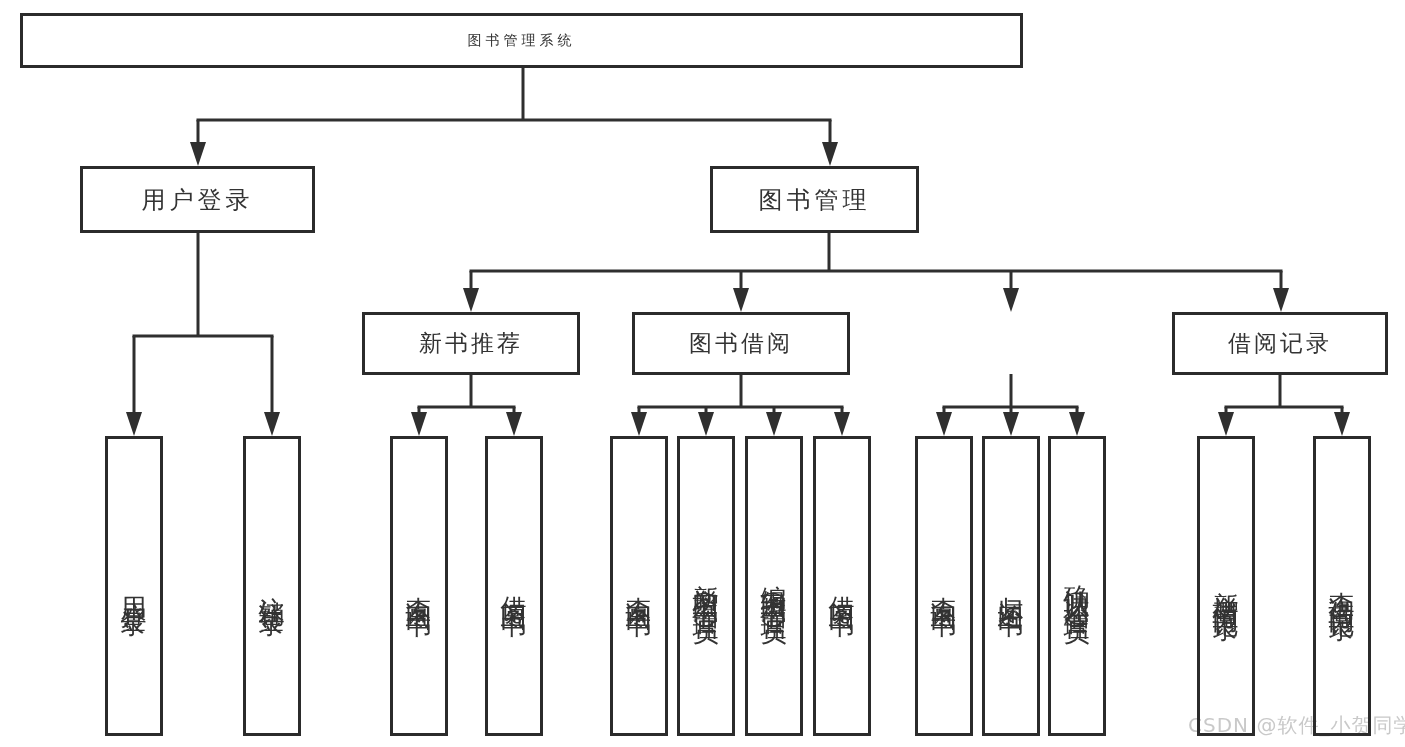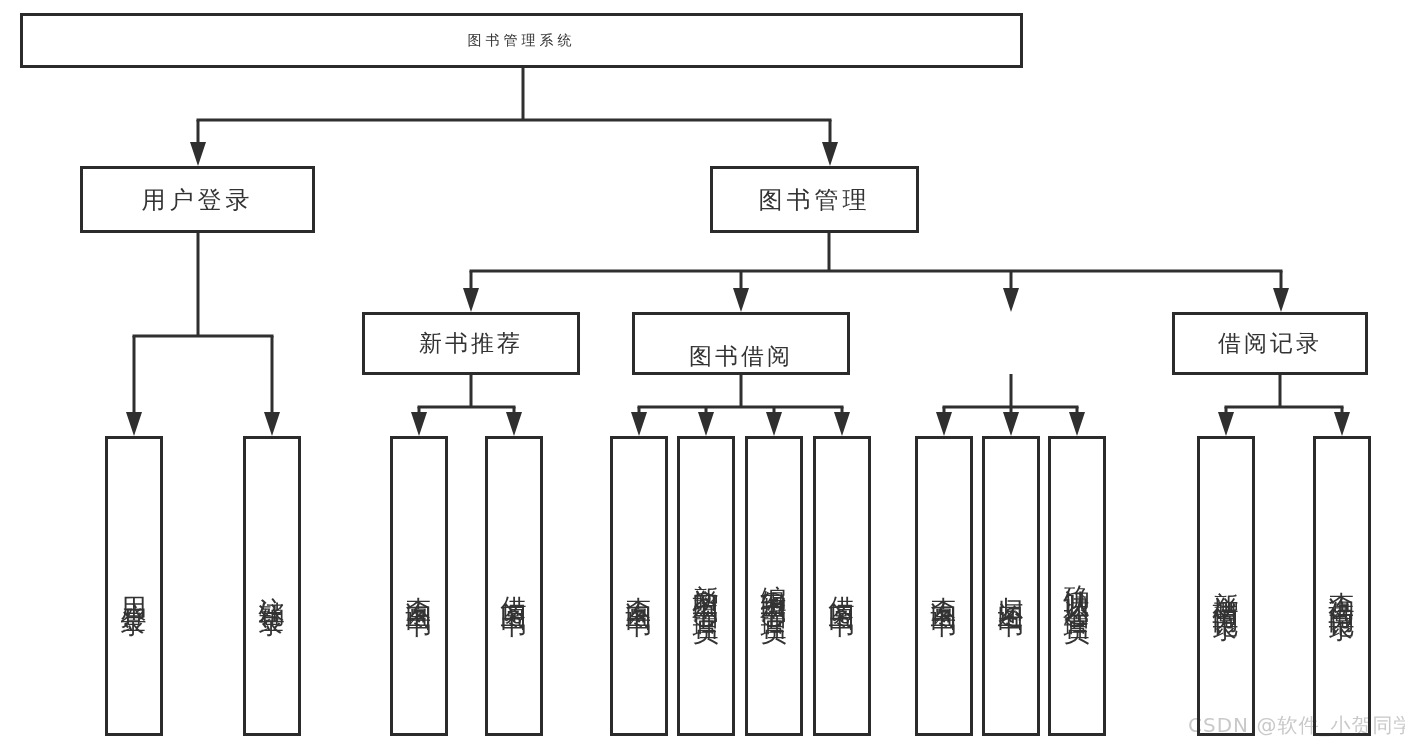--- a/index.html
+++ b/index.html
@@ -136,24 +136,24 @@
   <div class="box l2-box" style="left:80px;width:235px;">
     <span>用户登录</span>
   </div>
   <div class="box l2-box" style="left:710px;width:209px;">
     <span>图书管理</span>
   </div>
 
   <div class="box l3-box" style="left:362px;">
     <span>新书推荐</span>
   </div>
-  <div class="box l3-box" style="left:632px;align-items:flex-end;">
+  <div class="box l3-box" style="left:632px;">
     <span>图书借阅</span>
   </div>
-  <div class="box l3-box" style="left:1172px;width:196px;">
+  <div class="box l3-box" style="left:1172px;width:216px;">
     <span>借阅记录</span>
   </div>
 
   <div class="box leaf" style="left:105px;">
     <span class="vtext">用户登录</span>
   </div>
   <div class="box leaf" style="left:243px;">
     <span class="vtext">注销登录</span>
   </div>
 

